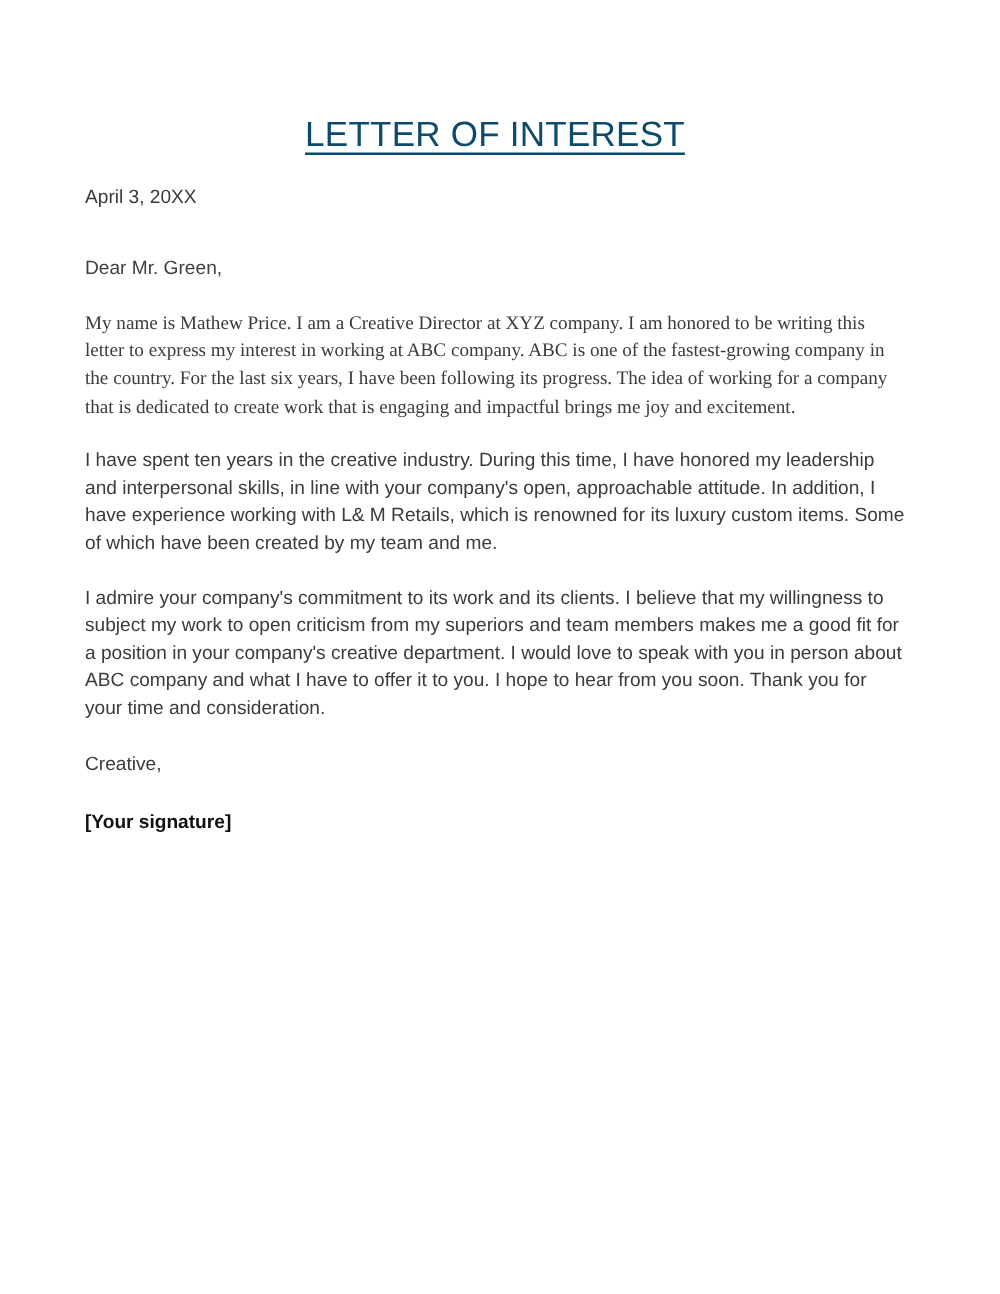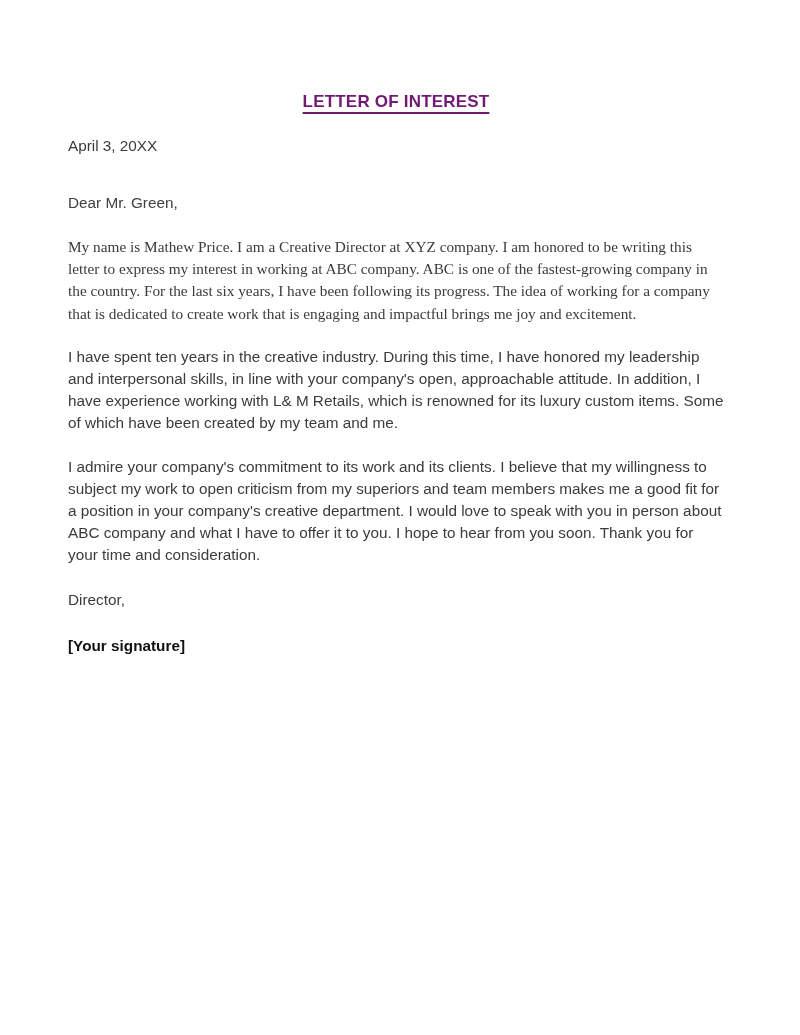--- a/index.html
+++ b/index.html
@@ -34,23 +34,23 @@
   }
 
   .title-block {
     text-align: center;
     padding-top: 92px;
     padding-bottom: 0;
   }
 
   .doc-title {
     display: inline-block;
-    font-size: 17px;
-    font-weight: bold;
-    color: #701a75;
+    font-size: 28px;
+    font-weight: normal;
+    color: #0c4a6e;
     letter-spacing: 0.2px;
     text-decoration: underline;
     text-underline-offset: 5px;
     text-decoration-thickness: 2.4px;
     white-space: nowrap;
   }
 
   .date-line {
     margin-top: 23px;
     font-size: 15.3px;
@@ -118,18 +118,18 @@
 
 
     <div class="salutation">Dear Mr. Green,</div>
 
     <p class="para">My name is Mathew Price. I am a Creative Director at XYZ company. I am honored to be writing this letter to express my interest in working at ABC company. ABC is one of the fastest-growing company in the country. For the last six years, I have been following its progress. The idea of working for a company that is dedicated to create work that is engaging and impactful brings me joy and excitement.</p>
 
     <p class="para">I have spent ten years in the creative industry. During this time, I have honored my leadership and interpersonal skills, in line with your company's open, approachable attitude. In addition, I have experience working with L&amp; M Retails, which is renowned for its luxury custom items. Some of which have been created by my team and me.</p>
 
     <p class="para">I admire your company's commitment to its work and its clients. I believe that my willingness to subject my work to open criticism from my superiors and team members makes me a good fit for a position in your company's creative department. I would love to speak with you in person about ABC company and what I have to offer it to you. I hope to hear from you soon. Thank you for your time and consideration.</p>
 
-    <div class="closing">Director,</div>
+    <div class="closing">Creative,</div>
 
     <div class="signature">[Your signature]</div>
 
   </div>
 </div>
 
 </body></html>

